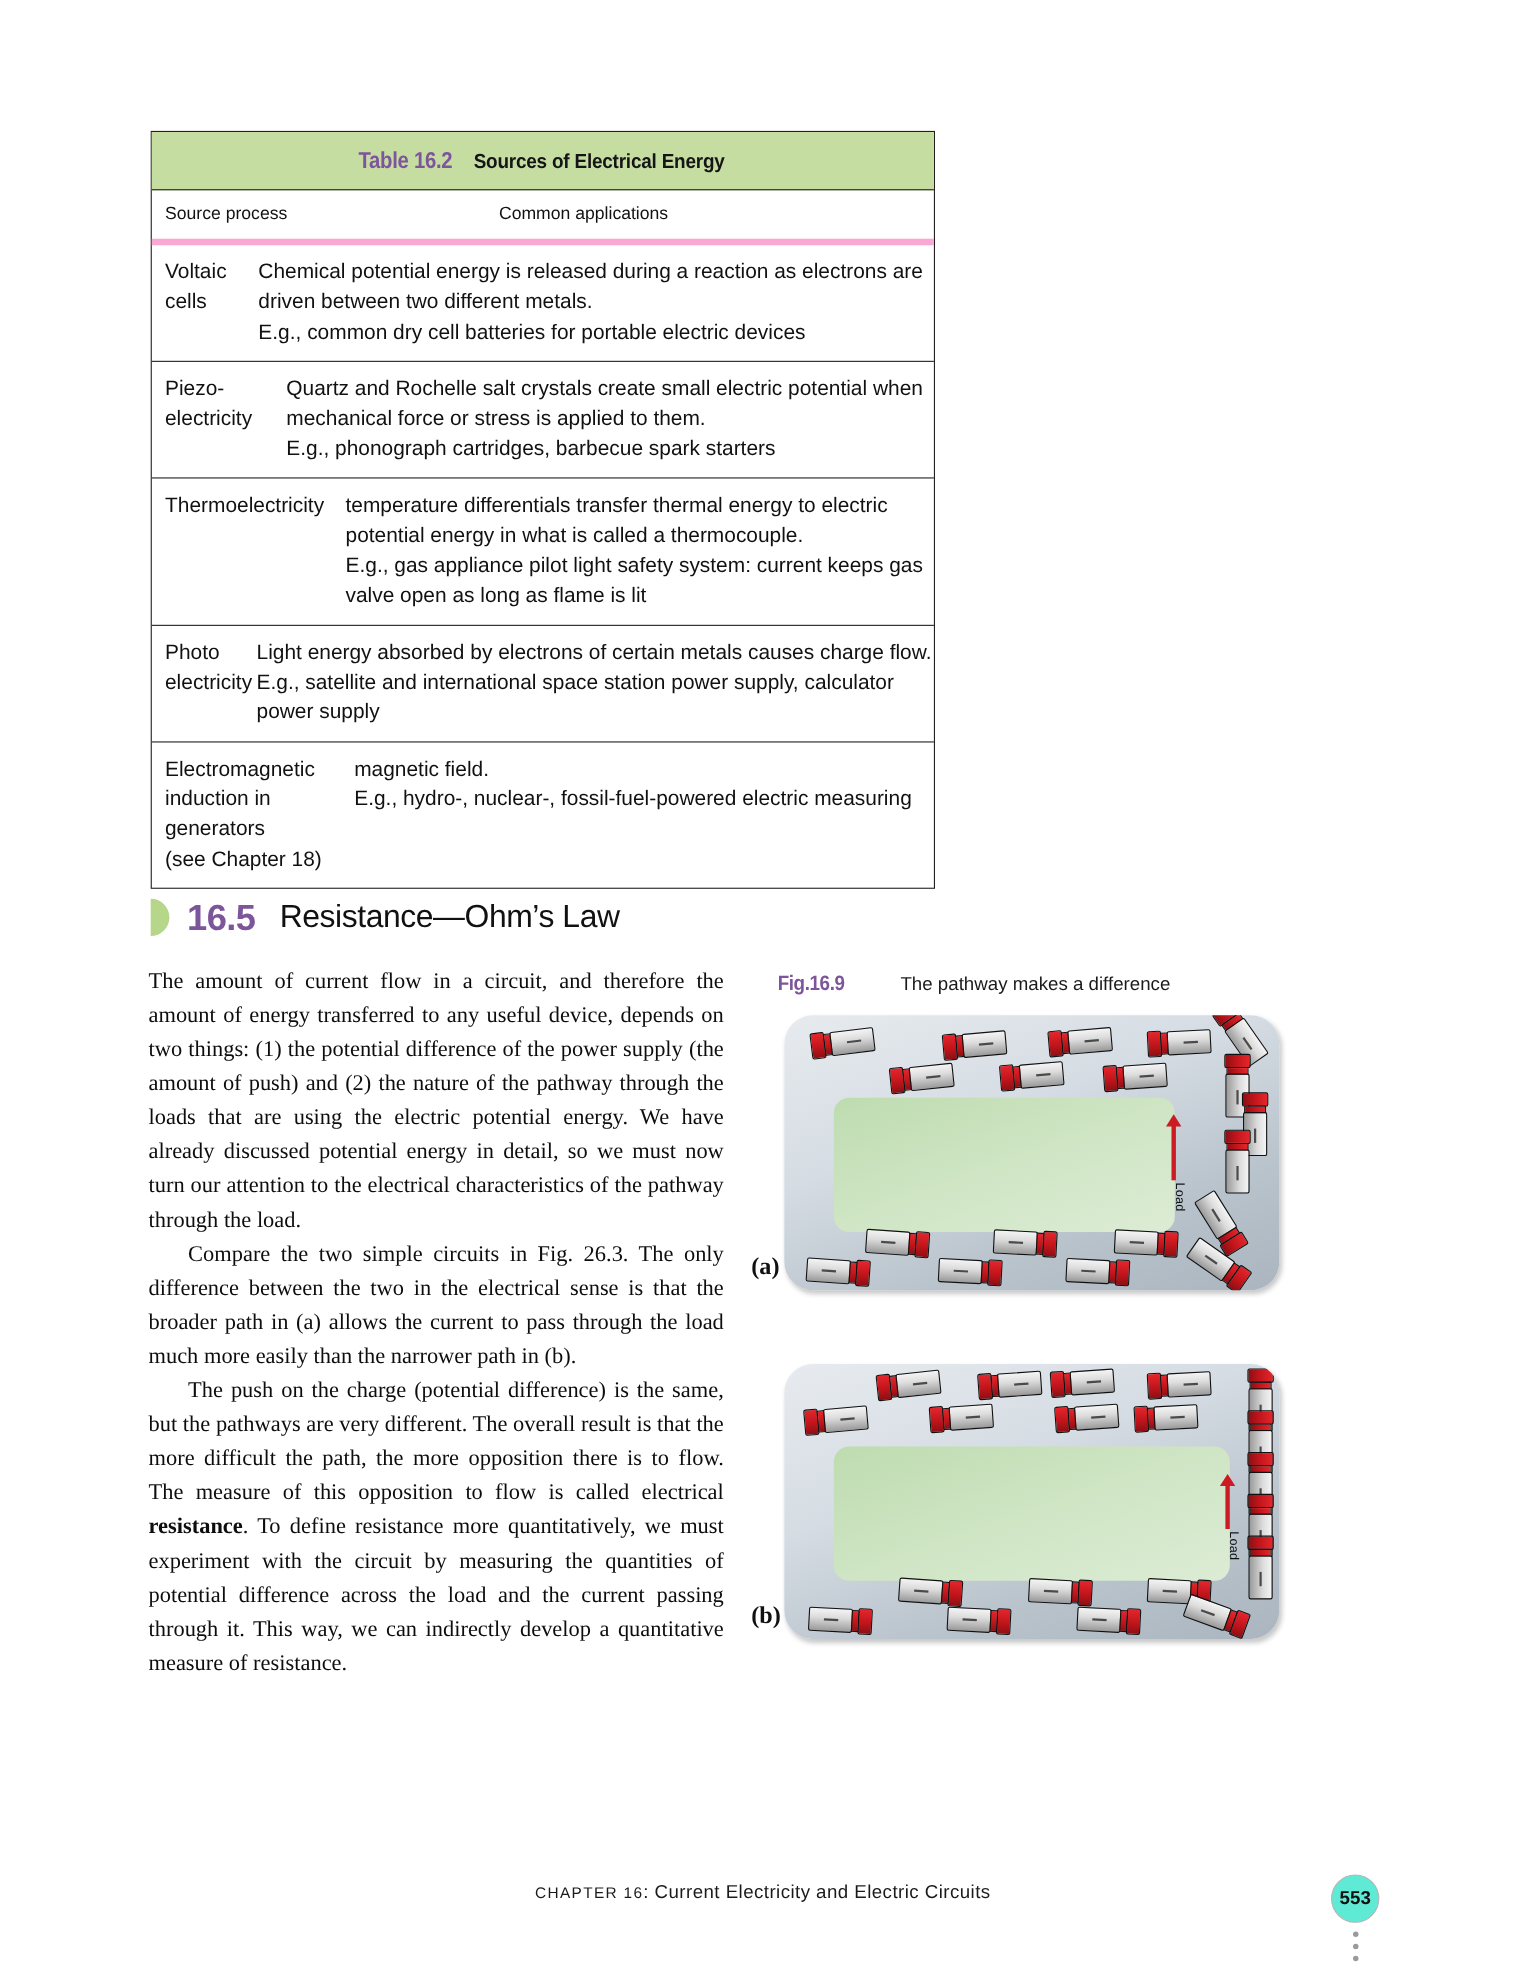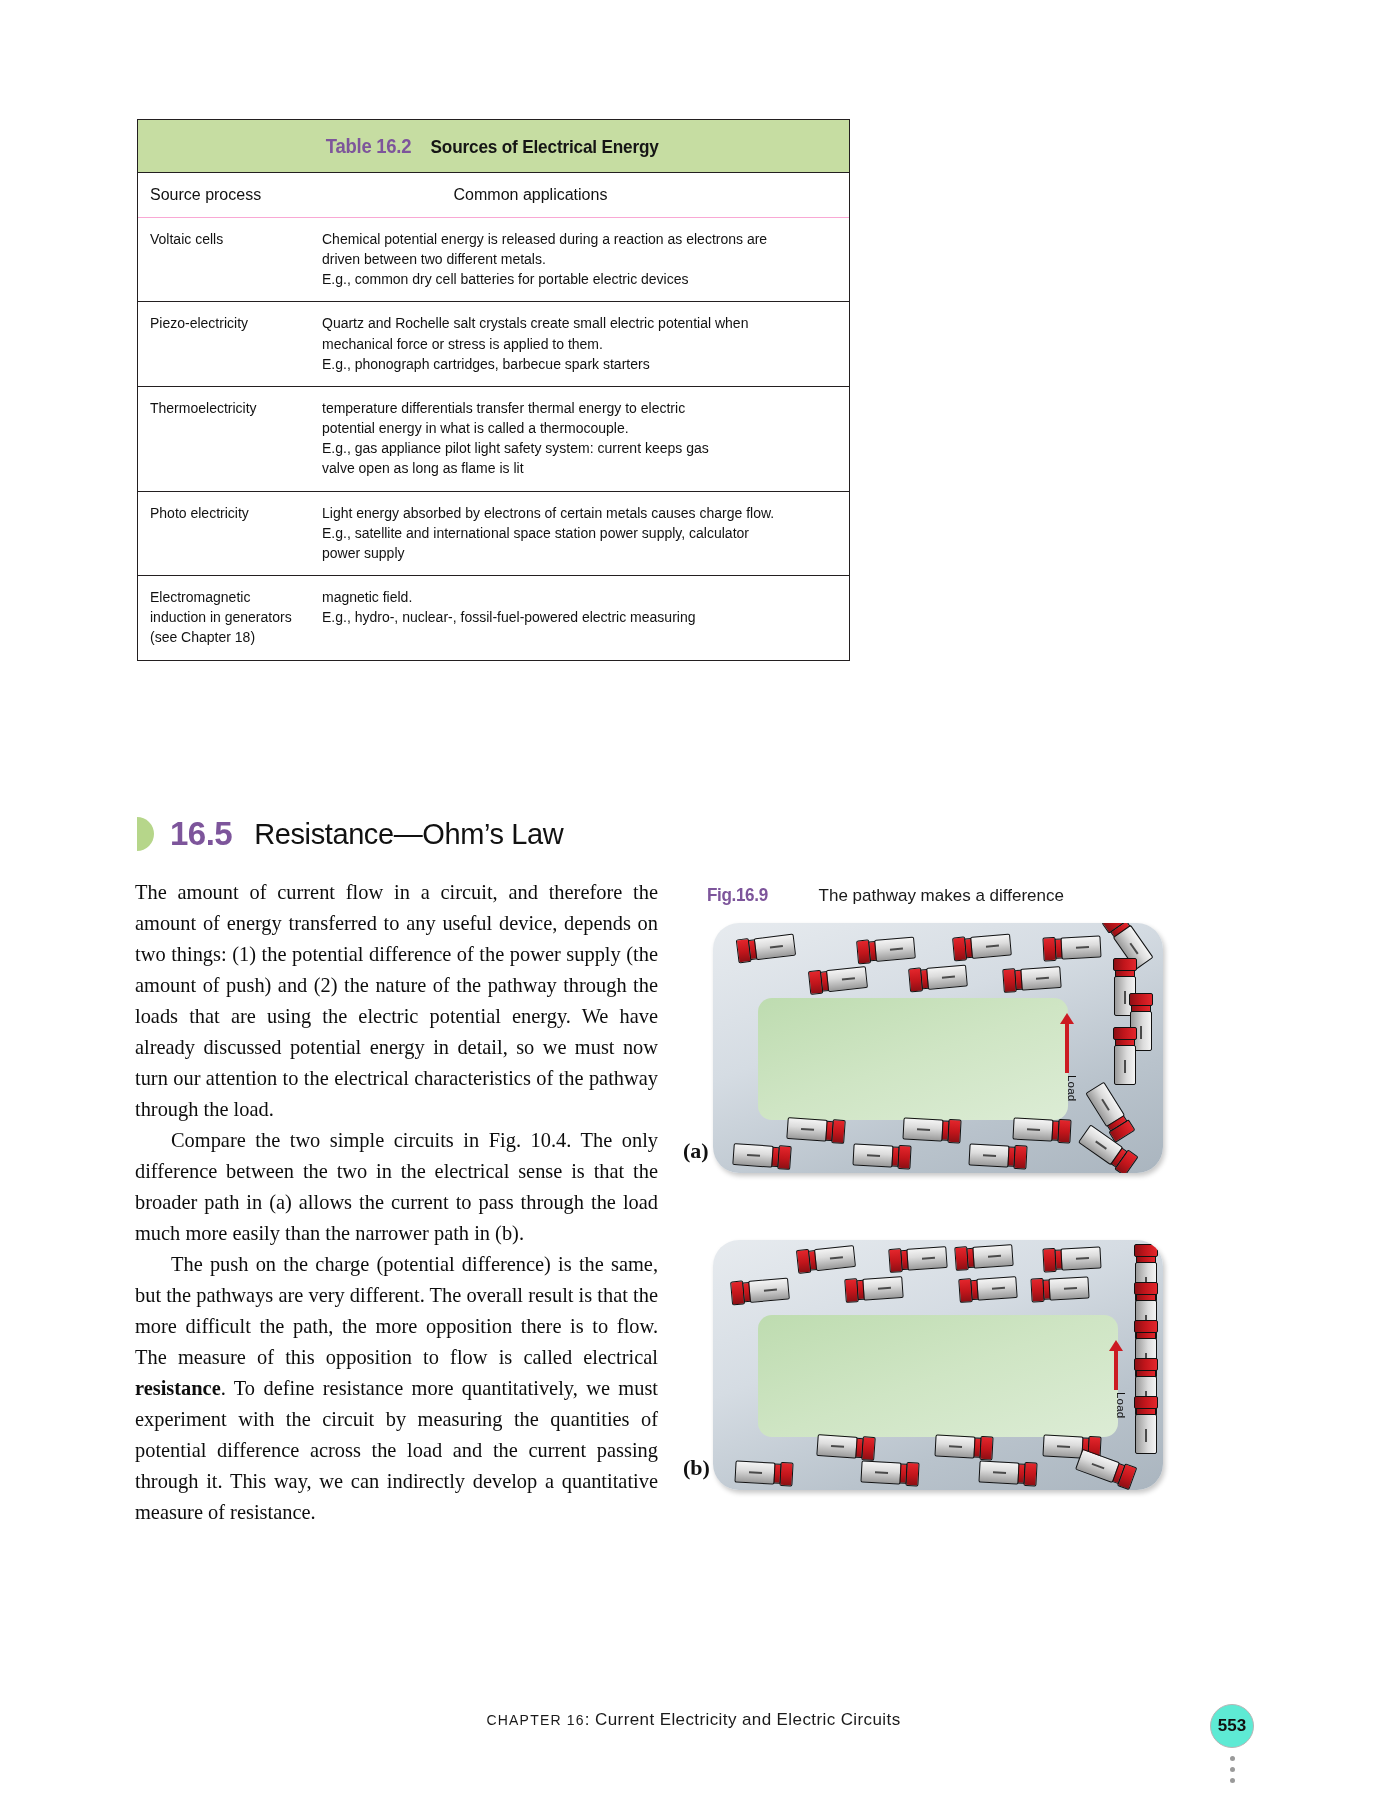--- a/index.html
+++ b/index.html
@@ -40,32 +40,32 @@
     color: #151515;
     font-weight: bold;
     font-size: 18.5px;
     margin-top: 4px;
     letter-spacing: -0.2px;
     transform: scaleX(0.93);
     display: inline-block;
   }
   .tbl-colhead {
     display: flex;
-    border-bottom: 1px solid #f9a8d4;
+    border-bottom: 6px solid #f9a8d4;
     font-size: 16px;
     color: #111;
     padding: 13px 0 13px 0;
     justify-content: center;
   }
   .tbl-colhead .c1 { width: 184px; padding-left: 12px; }
   .tbl-colhead .c2 { flex: 1; text-align: center; padding-right: 110px;}
   .tbl-row {
     display: flex;
     border-bottom: 1px solid #231f20;
-    font-size: 14px;
+    font-size: 19px;
     color: #111;
     padding: 11px 0 12px 0;
     line-height: 1.44;
   }
   .tbl-row:last-child { border-bottom: none; }
   .tbl-row .c1 { width: 184px; padding-left: 12px; padding-right: 4px; }
   .tbl-row .c2 { flex: 1; padding-right: 10px; }
   .tbl-row .c2 div { white-space: nowrap; }
   .tbl-row b { font-weight: normal; }
 
@@ -300,21 +300,21 @@
 </div>
 
 <div class="section-head">
   <div class="sec-marker"></div>
   <div class="sec-num">16.5</div>
   <div class="sec-title">Resistance—Ohm’s Law</div>
 </div>
 
 <div class="bodycol">
   <p>The amount of current flow in a circuit, and therefore the amount of energy transferred to any useful device, depends on two things: (1) the potential difference of the power supply (the amount of push) and (2) the nature of the pathway through the loads that are using the electric potential energy. We have already discussed potential energy in detail, so we must now turn our attention to the electrical characteristics of the pathway through the load.</p>
-  <p class="indent">Compare the two simple circuits in Fig. 10.4. The only difference between the two in the electrical sense is that the broader path in (a) allows the current to pass through the load much more easily than the narrower path in (b).</p>
+  <p class="indent">Compare the two simple circuits in Fig. 26.3. The only difference between the two in the electrical sense is that the broader path in (a) allows the current to pass through the load much more easily than the narrower path in (b).</p>
   <p class="indent"><span>The push on the charge (potential difference) is the same, but the pathways are very different. The overall result is that the more difficult the path, the more opposition there is to flow. The measure of this opposition to flow is called electrical </span><b>resistance</b><span>. To define resistance more quantitatively, we must experiment with the circuit by measuring the quantities of potential difference across the load and the current passing through it. This way, we can indirectly develop a quantitative measure of resistance.</span></p>
 </div>
 
 <div class="fig-caption">
   <div class="fig-num">Fig.16.9</div>
   <div class="fig-text">The pathway makes a difference</div>
 </div>
 
 <div class="figpanel" id="fig-a">
   <div class="load-box"></div>

